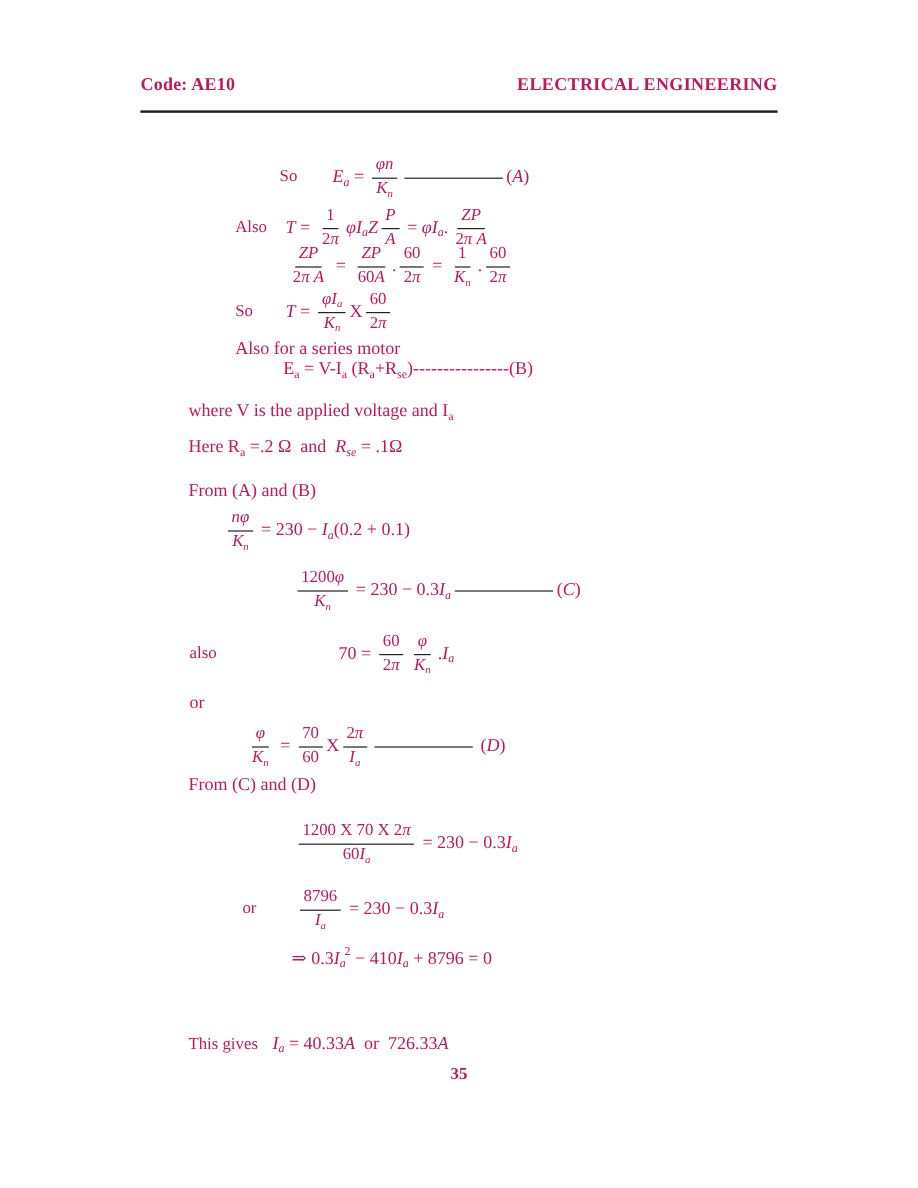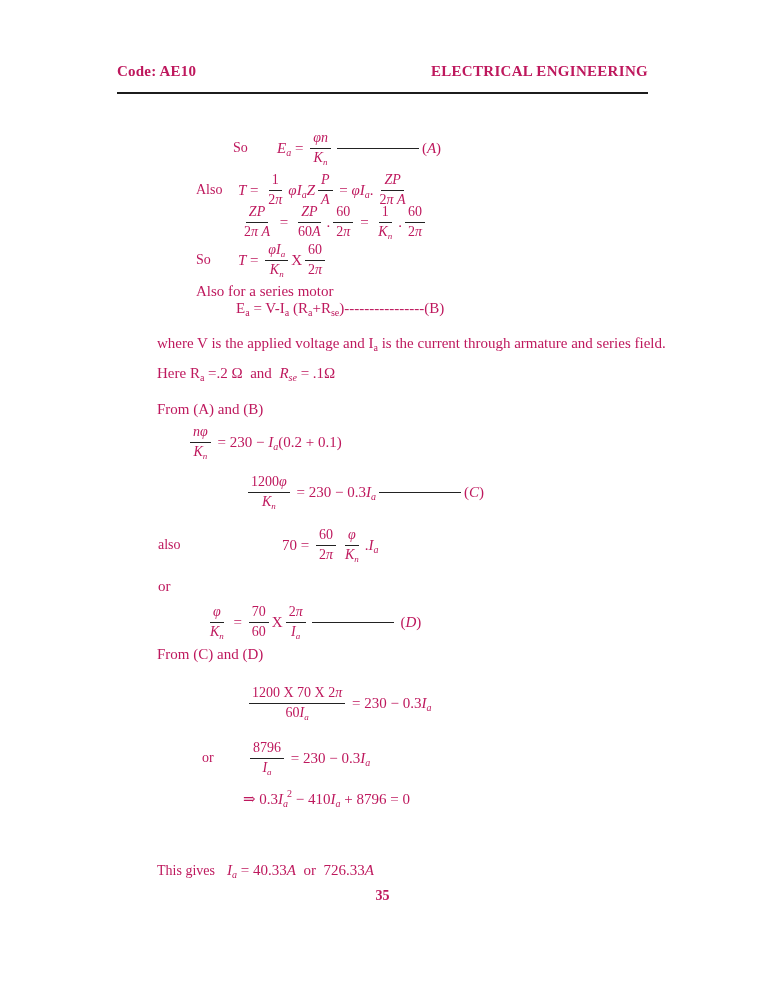--- a/index.html
+++ b/index.html
@@ -43,21 +43,21 @@
   <div class="hdr-code">Code: AE10</div>
   <div class="hdr-title">ELECTRICAL ENGINEERING</div>
   <div class="hdr-rule"></div>
   <div id="doc-lines">
       <div class="line" style="left: 233px; top: 130px;"><span class="lab" style="width: 44px;">So</span><span class="it">E</span><span class="sb it">a</span><span class="rm"> = </span><div class="frac"><div class="num"><span class="it">φn</span></div><div class="den"><span class="it">K</span><span class="sb it">n</span></div></div><span class="hl"></span><span class="rm">(</span><span class="it">A</span><span class="rm">)</span></div>
       <div class="line" style="left: 196px; top: 172px;"><span class="lab" style="width: 42px;">Also</span><span class="it">T</span><span class="rm"> = </span><div class="frac"><div class="num"><span class="rm">1</span></div><div class="den"><span class="rm">2</span><span class="it">π</span></div></div><span class="it">φI</span><span class="sb it">a</span><span class="it">Z</span><div class="frac"><div class="num"><span class="it">P</span></div><div class="den"><span class="it">A</span></div></div><span class="rm"> = </span><span class="it">φI</span><span class="sb it">a</span><span class="rm">.</span><div class="frac"><div class="num"><span class="it">ZP</span></div><div class="den"><span class="rm">2</span><span class="it">π A</span></div></div></div>
       <div class="line" style="left: 238px; top: 204px;"><div class="frac"><div class="num"><span class="it">ZP</span></div><div class="den"><span class="rm">2</span><span class="it">π A</span></div></div><span class="rm"> = </span><div class="frac"><div class="num"><span class="it">ZP</span></div><div class="den"><span class="rm">60</span><span class="it">A</span></div></div><span class="rm">.</span><div class="frac"><div class="num"><span class="rm">60</span></div><div class="den"><span class="rm">2</span><span class="it">π</span></div></div><span class="rm"> = </span><div class="frac"><div class="num"><span class="rm">1</span></div><div class="den"><span class="it">K</span><span class="sb it">n</span></div></div><span class="rm">.</span><div class="frac"><div class="num"><span class="rm">60</span></div><div class="den"><span class="rm">2</span><span class="it">π</span></div></div></div>
       <div class="line" style="left: 196px; top: 242px;"><span class="lab" style="width: 42px;">So</span><span class="it">T</span><span class="rm"> = </span><div class="frac"><div class="num"><span class="it">φI</span><span class="sb it">a</span></div><div class="den"><span class="it">K</span><span class="sb it">n</span></div></div><span class="rm">X</span><div class="frac"><div class="num"><span class="rm">60</span></div><div class="den"><span class="rm">2</span><span class="it">π</span></div></div></div>
       <div class="line" style="left: 196px; top: 283px;"><span class="rm">Also for a series motor</span></div>
       <div class="line" style="left: 236px; top: 300px;"><span class="rm">E</span><span class="sb">a</span><span class="rm"> = V-I</span><span class="sb">a</span><span class="rm"> (R</span><span class="sb">a</span><span class="rm">+R</span><span class="sb">se</span><span class="rm">)----------------(B)</span></div>
-      <div class="line" style="left: 157px; top: 335px;"><span class="rm">where V is the applied voltage and I</span><span class="sb">a</span><span class="rm"> is the current through armature and series field.</span></div>
+      <div class="line" style="left: 157px; top: 335px;"><span class="rm">where V is the applied voltage and I</span><span class="sb">a</span></div>
       <div class="line" style="left: 157px; top: 365px;"><span class="rm">Here R</span><span class="sb">a</span><span class="rm"> =.2 Ω  and  </span><span class="it">R</span><span class="sb it">se</span><span class="rm"> = .1Ω</span></div>
       <div class="line" style="left: 157px; top: 401px;"><span class="rm">From (A) and (B)</span></div>
       <div class="line" style="left: 187px; top: 424px;"><div class="frac"><div class="num"><span class="it">nφ</span></div><div class="den"><span class="it">K</span><span class="sb it">n</span></div></div><span class="rm"> = 230 − </span><span class="it">I</span><span class="sb it">a</span><span class="rm">(0.2 + 0.1)</span></div>
       <div class="line" style="left: 245px; top: 474px;"><div class="frac"><div class="num"><span class="rm">1200</span><span class="it">φ</span></div><div class="den"><span class="it">K</span><span class="sb it">n</span></div></div><span class="rm"> = 230 − 0.3</span><span class="it">I</span><span class="sb it">a</span><span class="hl"></span><span class="rm">(</span><span class="it">C</span><span class="rm">)</span></div>
       <div class="line" style="left: 158px; top: 527px;"><span class="lab" style="width: 124px;">also</span><span class="rm">70 = </span><div class="frac"><div class="num"><span class="rm">60</span></div><div class="den"><span class="rm">2</span><span class="it">π</span></div></div><div class="frac"><div class="num"><span class="it">φ</span></div><div class="den"><span class="it">K</span><span class="sb it">n</span></div></div><span class="rm">.</span><span class="it">I</span><span class="sb it">a</span></div>
       <div class="line" style="left: 158px; top: 578px;"><span class="rm">or</span></div>
       <div class="line" style="left: 204px; top: 604px;"><div class="frac"><div class="num"><span class="it">φ</span></div><div class="den"><span class="it">K</span><span class="sb it">n</span></div></div><span class="rm"> = </span><div class="frac"><div class="num"><span class="rm">70</span></div><div class="den"><span class="rm">60</span></div></div><span class="rm">X</span><div class="frac"><div class="num"><span class="rm">2</span><span class="it">π</span></div><div class="den"><span class="it">I</span><span class="sb it">a</span></div></div><span class="hl"></span><span class="rm"> (</span><span class="it">D</span><span class="rm">)</span></div>
       <div class="line" style="left: 157px; top: 646px;"><span class="rm">From (C) and (D)</span></div>
       <div class="line" style="left: 246px; top: 685px;"><div class="frac"><div class="num"><span class="rm">1200 X 70 X 2</span><span class="it">π</span></div><div class="den"><span class="rm">60</span><span class="it">I</span><span class="sb it">a</span></div></div><span class="rm"> = 230 − 0.3</span><span class="it">I</span><span class="sb it">a</span></div>
       <div class="line" style="left: 202px; top: 740px;"><span class="lab" style="width: 45px;">or</span><div class="frac"><div class="num"><span class="rm">8796</span></div><div class="den"><span class="it">I</span><span class="sb it">a</span></div></div><span class="rm"> = 230 − 0.3</span><span class="it">I</span><span class="sb it">a</span></div>

